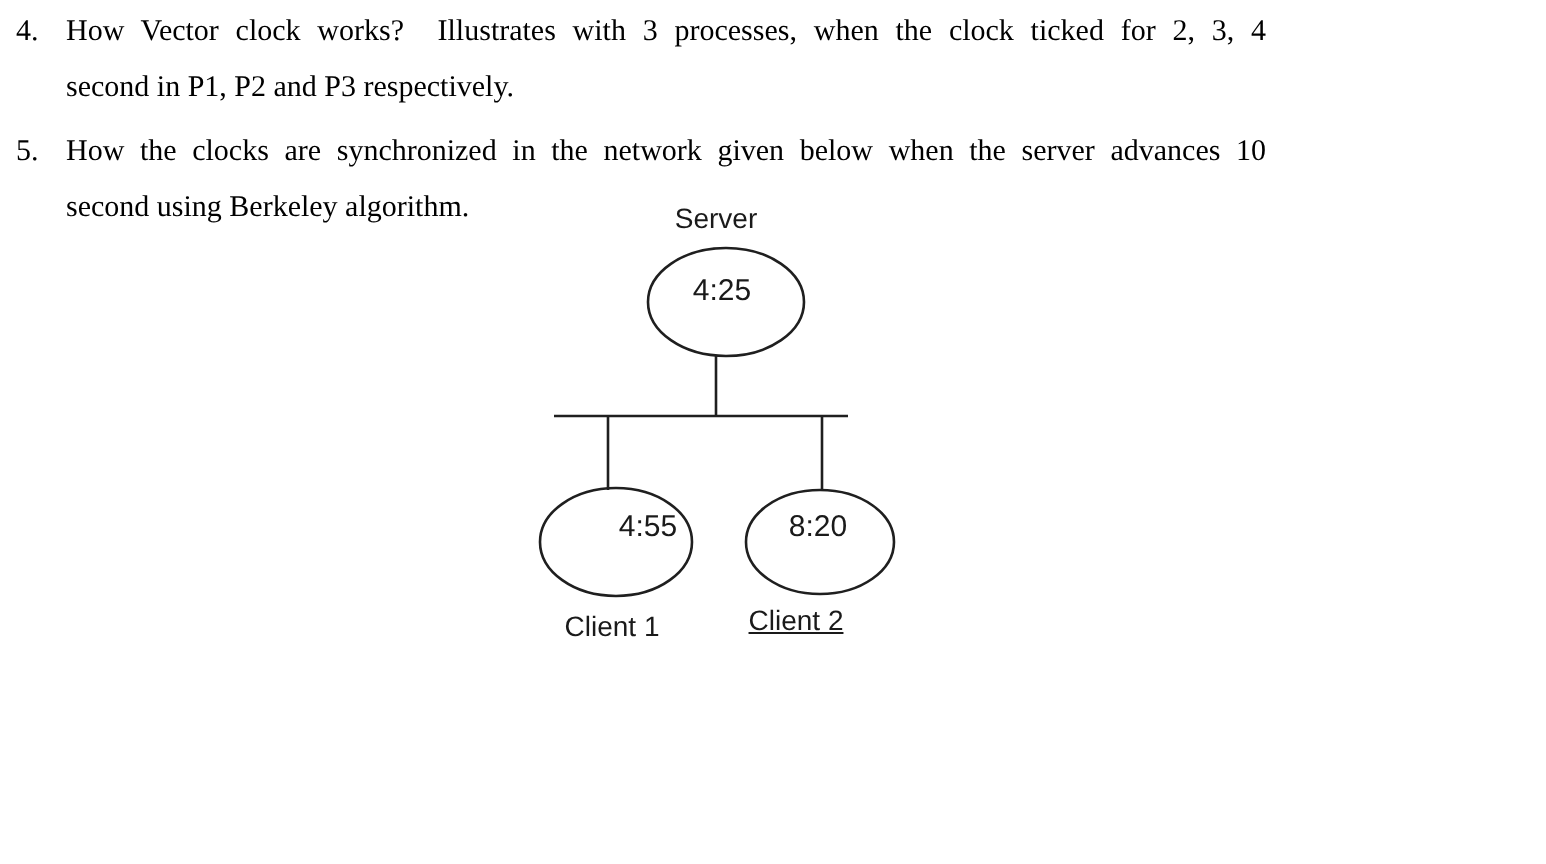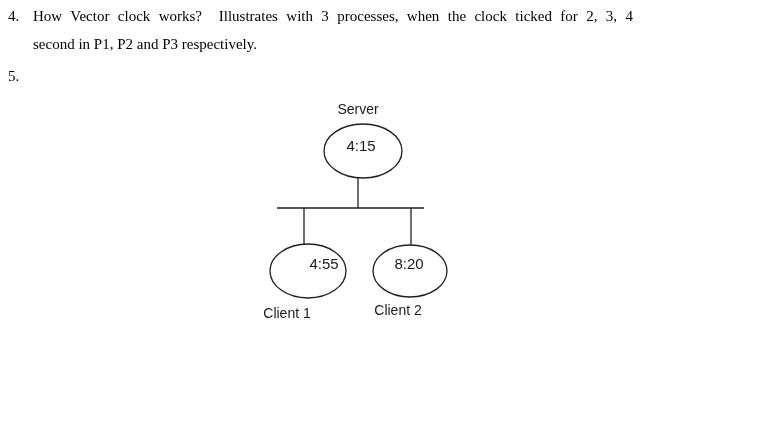--- a/index.html
+++ b/index.html
@@ -60,39 +60,41 @@
     <span class="qnum">4.</span>
     <div class="qlines">
       <div class="qline full">How Vector clock works?  Illustrates with 3 processes, when the clock ticked for 2, 3, 4</div>
       <div class="qline">second in P1, P2 and P3 respectively.</div>
     </div>
   </section>
 
   <section class="question" style="top: 62px;">
     <span class="qnum">5.</span>
     <div class="qlines">
+      <div class="qline full">How the clocks are synchronized in the network given below when the server advances 10</div>
+      <div class="qline">second using Berkeley algorithm.</div>
     </div>
   </section>
 
   <div class="diagram">
     <svg width="773" height="432" viewBox="0 0 773 432">
       <g stroke="#1f1f1f" stroke-width="1.3" fill="none">
         <line x1="358" y1="178" x2="358" y2="208"></line>
         <line x1="277" y1="208" x2="424" y2="208"></line>
         <line x1="304" y1="208" x2="304" y2="245"></line>
         <line x1="411" y1="208" x2="411" y2="245"></line>
         <ellipse cx="363" cy="151" rx="39" ry="27"></ellipse>
         <ellipse cx="308" cy="271" rx="38" ry="27"></ellipse>
         <ellipse cx="410" cy="271" rx="37" ry="26"></ellipse>
       </g>
     </svg>
 
     <div class="dlabel" style="left: 358px; top: 102px;">Server</div>
-    <div class="dtime" style="left: 361px; top: 138px;">4:15</div>
+    <div class="dtime" style="left: 361px; top: 138px;">4:25</div>
 
     <div class="dtime" style="left: 297px; top: 256px; margin-left: 27px;">4:55</div>
     <div class="dtime" style="left: 409px; top: 256px;">8:20</div>
 
-    <div class="dlabel" style="left: 287px; top: 306px;">Client 1</div>
-    <div class="dlabel" style="left: 398px; top: 303px;">Client 2</div>
+    <div class="dlabel" style="left: 306px; top: 306px;">Client 1</div>
+    <div class="dlabel" style="left: 398px; top: 303px; text-decoration: underline;">Client 2</div>
   </div>
 
 </div>
 
 </body></html>

